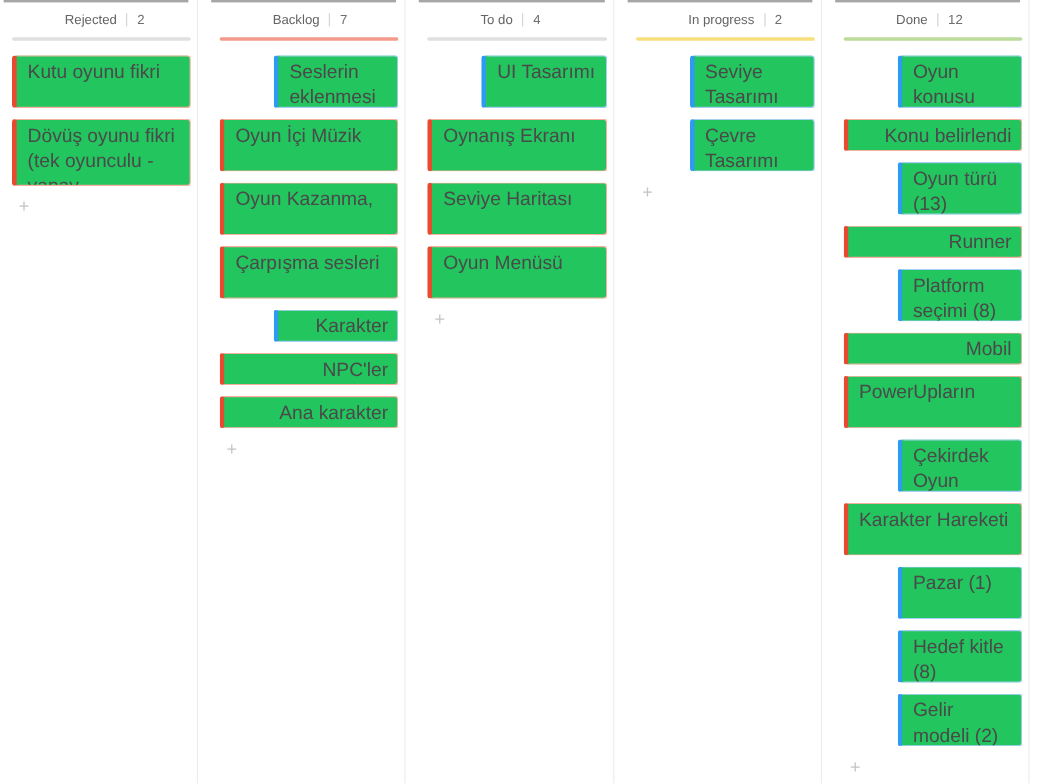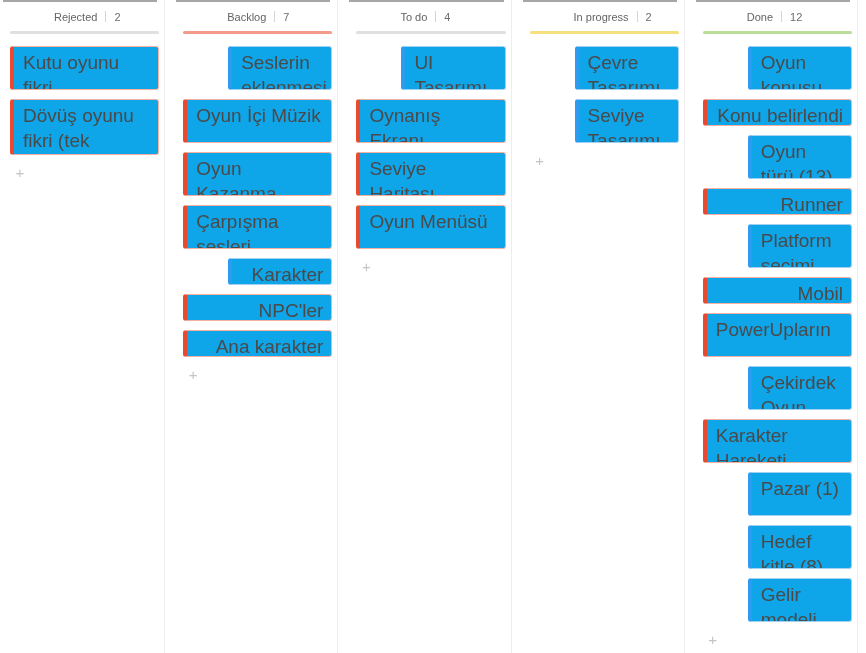--- a/index.html
+++ b/index.html
@@ -26,22 +26,22 @@
   .col-name { white-space:nowrap;padding-left:44px; }
   .col-sep { width:1px; height:11px; background:#d4d4d4; margin:0 8px; }
   .col-count { color:#6e6e6e; }
   .col-divider { height:3px; margin-top:8px; border-radius:2px; }
   .acc-gray   { background:var(--divider-gray,#e0e0e0); }
   .acc-red    { background:var(--divider-red,#f49a8a); }
   .acc-yellow { background:var(--divider-yellow,#f6e07e); }
   .acc-green  { background:var(--divider-green,#bcdc9c); }
   .cards { margin-top:12px; display:flex; flex-direction:column; gap:9px; }
   .card {
-    background:#0ea5e9; border:1px solid; border-left-width:4px; border-radius:3px;
-    padding:4px 8px 4px 9px; font-size:19px; line-height:1.3; color:#4a4a4a;
+    background:#22c55e; border:1px solid; border-left-width:4px; border-radius:3px;
+    padding:4px 8px 4px 9px; font-size:16px; line-height:1.3; color:#4a4a4a;
     overflow:hidden; cursor:pointer;
   }
   .card.tall  { height:44px; }
   .card.short { height:27px;text-align:right; }
   .card.xtall { height:56px; }
   .card.red  { border-color:var(--card-red-border,#f8b09e); border-left-color:var(--card-red,#e94a2f); }
   .card.blue { border-color:var(--card-blue-border,#a3d0f1); border-left-color:var(--card-blue,#2d9bf0);margin-left:45px; }
   .add-card {
     margin-top:11px; margin-left:3px; width:14px; height:14px;
     color:#c4c4c4; font-size:15px; line-height:14px; text-align:center; cursor:pointer;
@@ -103,22 +103,22 @@
   </div>
 
   <div class="col">
     <div class="col-header">
       <span class="col-name">In progress</span>
       <span class="col-sep"></span>
       <span class="col-count">2</span>
     </div>
     <div class="col-divider acc-yellow"></div>
     <div class="cards">
+      <div class="card blue tall">Seviye Tasarımı</div>
       <div class="card blue tall">Çevre Tasarımı</div>
-      <div class="card blue tall">Seviye Tasarımı</div>
     </div>
     <div class="add-card">+</div>
   </div>
 
   <div class="col">
     <div class="col-header">
       <span class="col-name">Done</span>
       <span class="col-sep"></span>
       <span class="col-count">12</span>
     </div>

